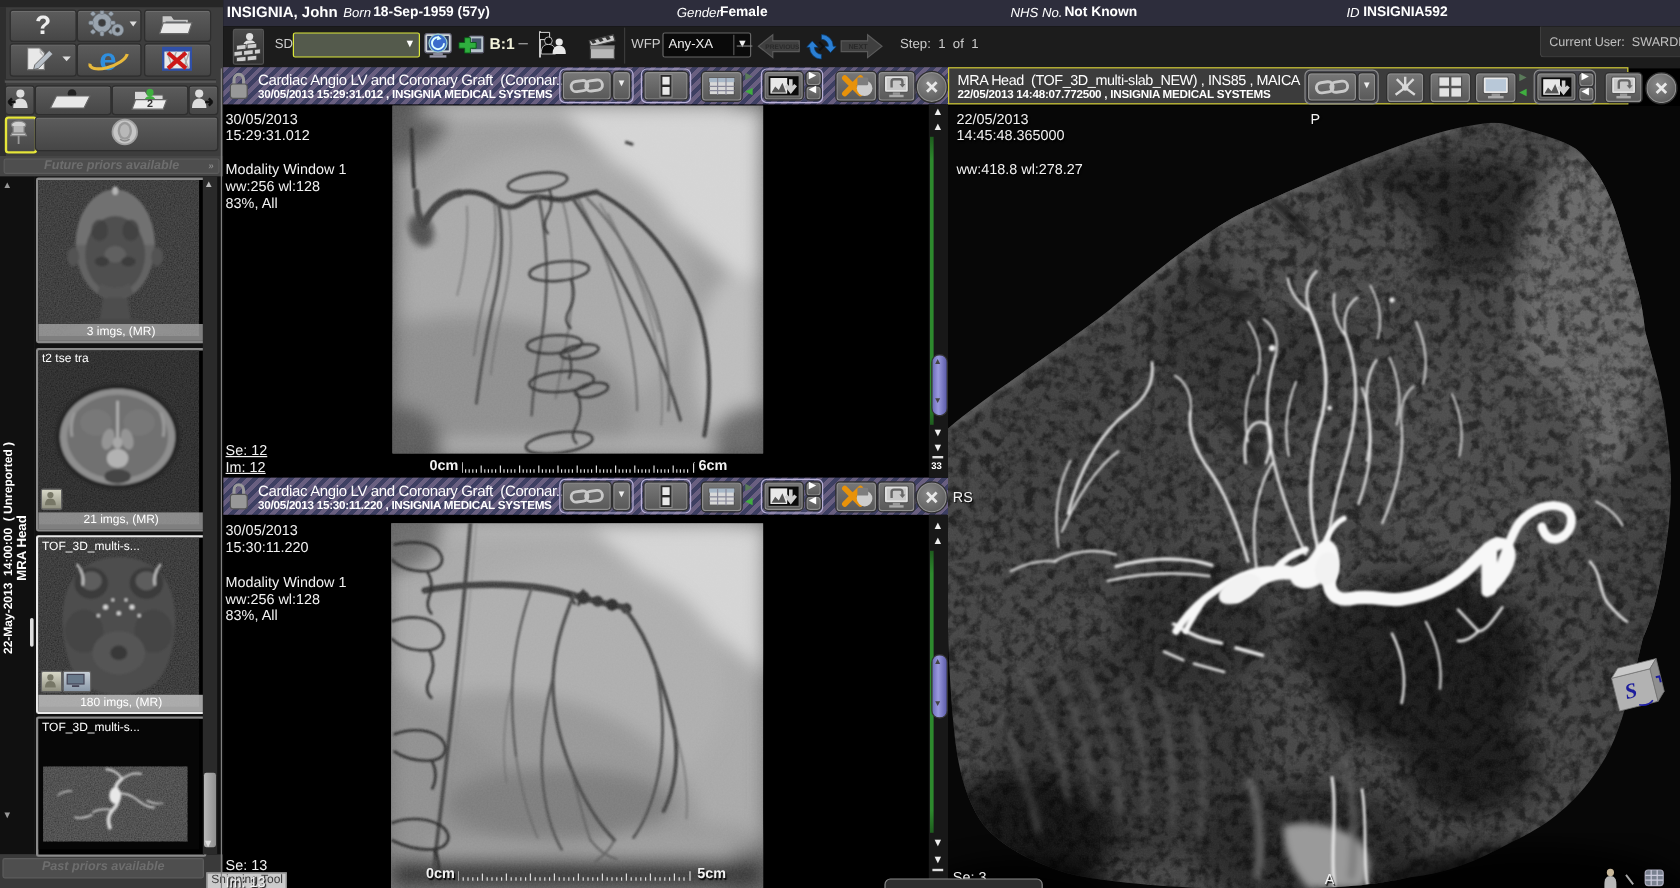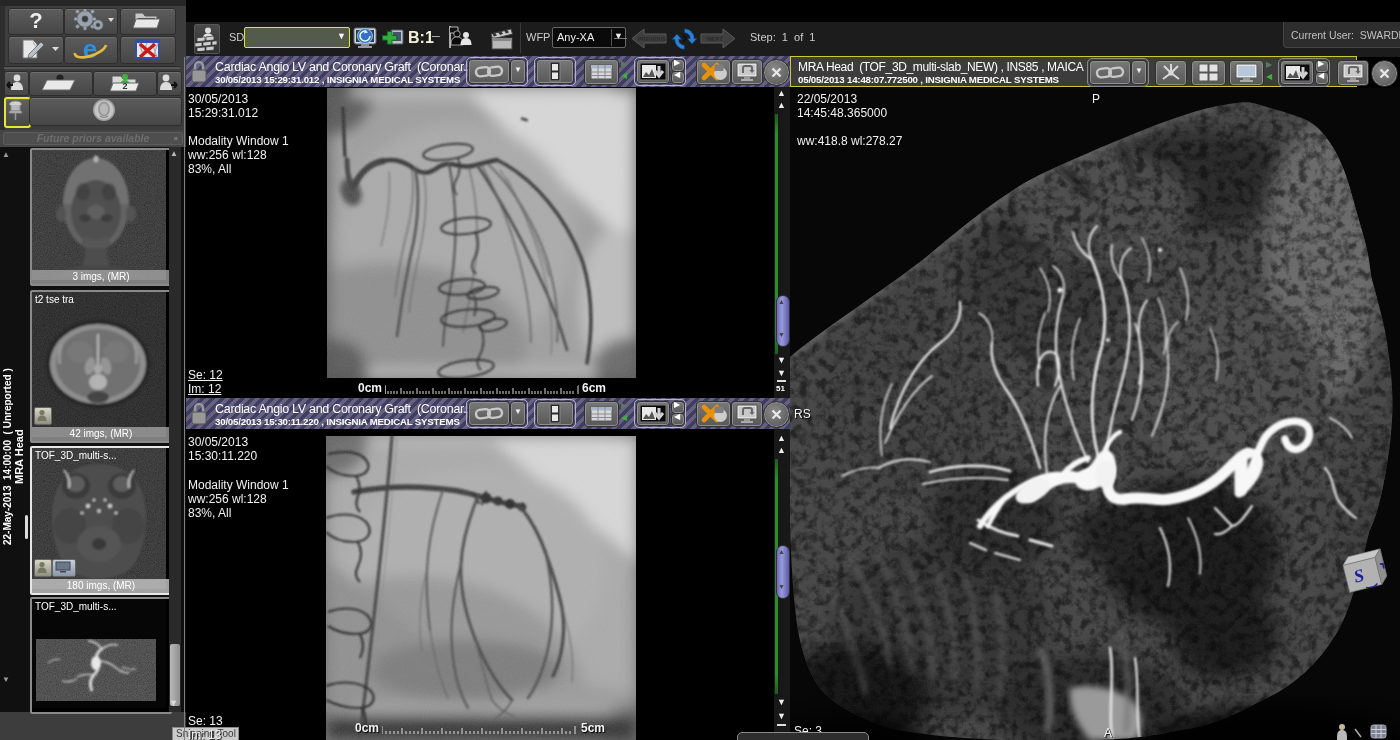--- a/index.html
+++ b/index.html
@@ -228,21 +228,21 @@
         <path d="M30,52 q-4,10 -2,20 M102,52 q4,10 2,20" stroke="#9a9a9a" stroke-width="2.5" fill="none"></path>
         </g>
       </svg>
       <div class="thumblbl">t2 tse tra</div>
       <div class="abs" style="left:2px;bottom:16px;width:16px;height:16px;background:linear-gradient(#d8d8c8,#909080);border:1px solid #666;border-radius:2px;">
         <svg width="14" height="14" viewBox="0 0 14 14">
               <circle cx="7" cy="4.5" r="2.6" fill="#776"></circle>
               <path d="M7,7.5 c-3.4,0 -4.5,2.4 -4.5,5.5 l9,0 c0,-3.1 -1.1,-5.5 -4.5,-5.5z" fill="#776"></path>
             </svg>
       </div>
-      <div class="thumbcap">42 imgs, (MR)</div>
+      <div class="thumbcap">21 imgs, (MR)</div>
     </div>
     
     <div class="thumb" style="top:299px;height:145px;border-color:#e8e8e8;">
       <svg width="134" height="141" viewBox="0 0 134 141">
         <rect width="134" height="141" fill="#101010"></rect>
         <rect width="134" height="141" fill="#262626" opacity=".5" filter="url(#grain)"></rect>
         <g filter="url(#b1)">
         <path d="M20,70 Q20,18 67,16 Q114,18 114,70 Q112,112 94,124 Q67,138 40,124 Q22,112 20,70z" fill="#4e4e4e"></path>
         <ellipse cx="44" cy="38" rx="14" ry="13" fill="#3a3a3a"></ellipse>
         <ellipse cx="90" cy="38" rx="14" ry="13" fill="#3a3a3a"></ellipse>
@@ -297,23 +297,37 @@
       <div class="thumblbl">TOF_3D_multi-s...</div>
     </div>
     
     <div class="abs" style="left:140px;top:0;width:12px;height:565px;background:#2a2a2a;">
       <div style="position:absolute;left:1px;top:2px;color:#bbb;font-size:8px;">▲</div>
       <div style="position:absolute;left:1px;top:497px;width:10px;height:62px;background:linear-gradient(90deg,#b8b8b8,#8f8f8f);border-radius:2px;"></div>
     </div>
     <div class="abs" style="left:140px;top:551px;width:12px;height:12px;color:#ddd;font-size:9px;">▼</div>
   </div>
 
+  <div class="priorbar" style="top:712px;height:28px;background:#3a3a3a;">
+    <div class="inner" style="left:2px;top:3px;right:16px;bottom:8px;line-height:13px;">Past priors available</div>
+  </div>
   <div class="abs" style="left:172px;top:727px;width:62px;height:13px;background:#cbcbcb;border:1px solid #888;color:#3a3a3a;font-size:10px;line-height:12px;padding-left:3px;z-index:5;overflow:hidden;">Snipping Tool</div>
 </div>
 
+<div class="abs" id="banner">
+  <b style="position:absolute;left:3px;top:3px;font-size:12.5px;">INSIGNIA, John</b>
+  <i style="position:absolute;left:100px;top:5px;font-size:11px;">Born</i>
+  <b style="position:absolute;left:125px;top:4px;font-size:11.5px;">18-Sep-1959 (57y)</b>
+  <i style="position:absolute;left:378px;top:5px;font-size:11px;">Gender</i>
+  <b style="position:absolute;left:414px;top:4px;font-size:11.5px;">Female</b>
+  <i style="position:absolute;left:656px;top:5px;font-size:11px;">NHS No.</i>
+  <b style="position:absolute;left:701px;top:4px;font-size:11.5px;">Not Known</b>
+  <i style="position:absolute;left:936px;top:5px;font-size:11px;">ID</i>
+  <b style="position:absolute;left:950px;top:4px;font-size:11.5px;">INSIGNIA592</b>
+</div>
 
 <div class="abs" id="toolbar">
   <div class="tbtn" style="left:8px;top:2px;width:24px;height:28px;">
     <svg width="22" height="26" viewBox="0 0 22 26">
       <circle cx="13" cy="5.5" r="3" fill="#e0e0e0"></circle>
           <path d="M13,8.5 c-4,0 -5.5,2.5 -5.5,6 l11,0 c0,-3.5 -1.5,-6 -5.5,-6z" fill="#e0e0e0"></path>
       <g fill="#cfcfcf" stroke="#333" stroke-width=".7" transform="skewY(-6)">
       <rect x="2" y="13" width="8" height="4"></rect>
             <rect x="11" y="13" width="8" height="4"></rect>
       <rect x="0" y="18" width="7" height="4"></rect>
@@ -339,21 +353,21 @@
           <rect x="6" y="21" width="14" height="2" fill="#99a"></rect>
     </svg>
   </div>
   <div class="abs" style="left:196px;top:4px;width:24px;height:25px;">
     <svg width="24" height="25" viewBox="0 0 24 25">
       <rect x="9" y="4" width="12" height="14" rx="1" fill="#b8c4cc" stroke="#556"></rect>
       <rect x="11" y="6" width="8" height="9" fill="#44546a"></rect>
       <path d="M3,8 l6,0 0,-5 6,0 0,5 6,0 0,6 -6,0 0,5 -6,0 0,-5 -6,0 z" fill="#2fae3f" stroke="#0a5a18" transform="translate(-2,3) scale(.8)"></path>
     </svg>
   </div>
-  <b style="position:absolute;left:222px;top:7px;color:#f2f2da;font-size:16px;">B:1</b>
+  <b style="position:absolute;left:222px;top:7px;color:#f2f2da;font-size:13px;">B:1</b>
   <span style="position:absolute;left:246px;top:5px;color:#aaa;font-size:14px;">–</span>
   <div class="abs" style="left:258px;top:2px;width:30px;height:28px;">
     <svg width="30" height="28" viewBox="0 0 30 28">
       <path d="M6,2 l0,22" stroke="#ddd" stroke-width="1.5"></path>
       <path d="M6,3 l8,0 0,6 -8,0" fill="#111" stroke="#ddd" stroke-width=".8"></path>
       <circle cx="13" cy="10" r="3.2" fill="#0a0a0a" stroke="#eee" stroke-width=".6"></circle>
       <path d="M13,13 c-4.5,0 -6,3 -6,8 l12,0 c0,-5 -1.5,-8 -6,-8z" fill="#0a0a0a" stroke="#eee" stroke-width=".6"></path>
       <circle cx="22" cy="11" r="3" fill="#e8e8e8"></circle>
       <path d="M22,14 c-4,0 -5.5,3 -5.5,7 l11,0 c0,-4 -1.5,-7 -5.5,-7z" fill="#e8e8e8"></path>
     </svg>
@@ -702,21 +716,21 @@
 <div class="abs vscroll" id="sc1" style="left:774px;top:87px;height:311px;">
   <div style="position:absolute;left:3px;top:1px;color:#eee;font-size:9px;">▲</div>
   <div style="position:absolute;left:3px;top:13px;color:#eee;font-size:9px;">▲</div>
   <div style="position:absolute;left:1px;top:27px;width:2.5px;height:240px;background:linear-gradient(#1e5c1e,#2d8a2d 8%,#2d8a2d 92%,#1e5c1e);"></div>
   <div style="position:absolute;left:2px;top:208px;width:12px;height:50px;border-radius:7px;background:linear-gradient(90deg,#6a6ab8,#9a9ade 40%,#5a5aa8);border:1px solid #333;"></div>
   <div style="position:absolute;left:4px;top:211px;color:#444;font-size:7px;">▲</div>
   <div style="position:absolute;left:4px;top:244px;color:#444;font-size:7px;">▼</div>
   <div style="position:absolute;left:3px;top:268px;color:#eee;font-size:9px;">▼</div>
   <div style="position:absolute;left:3px;top:281px;color:#eee;font-size:9px;">▼</div>
   <div style="position:absolute;left:3px;top:293px;width:9px;height:1.5px;background:#ddd;"></div>
-  <div style="position:absolute;left:2px;top:297px;color:#fff;font-size:8px;font-weight:bold;">51</div>
+  <div style="position:absolute;left:2px;top:297px;color:#fff;font-size:8px;font-weight:bold;">33</div>
 </div>
 <div class="abs vscroll" id="sc2" style="left:774px;top:429px;height:311px;">
   <div style="position:absolute;left:3px;top:4px;color:#eee;font-size:9px;">▲</div>
   <div style="position:absolute;left:3px;top:16px;color:#eee;font-size:9px;">▲</div>
   <div style="position:absolute;left:1px;top:30px;width:2.5px;height:235px;background:linear-gradient(#1e5c1e,#2d8a2d 8%,#2d8a2d 92%,#1e5c1e);"></div>
   <div style="position:absolute;left:2px;top:116px;width:12px;height:52px;border-radius:7px;background:linear-gradient(90deg,#6a6ab8,#9a9ade 40%,#5a5aa8);border:1px solid #333;"></div>
   <div style="position:absolute;left:4px;top:119px;color:#444;font-size:7px;">▲</div>
   <div style="position:absolute;left:4px;top:154px;color:#444;font-size:7px;">▼</div>
   <div style="position:absolute;left:3px;top:268px;color:#eee;font-size:9px;">▼</div>
   <div style="position:absolute;left:3px;top:282px;color:#eee;font-size:9px;">▼</div>
@@ -883,21 +897,21 @@
     <path d="M20,6 l6,8" stroke="#aaa" stroke-width="1.6"></path>
     <rect x="36" y="2" width="15" height="13" rx="2.5" fill="#7a8290" stroke="#aab"></rect>
     <path d="M41,2 l0,13 M46,2 l0,13 M36,6.5 l15,0 M36,10.5 l15,0" stroke="#ccd" stroke-width="1"></path>
   </svg>
 </div>
 <div class="abs ovl" style="left:188px;top:728px;z-index:6;">Im: 13</div>
 
 <div class="abs" style="left:737px;top:732px;width:130px;height:12px;background:#2e2e2e;border:1px solid #8a8a8a;border-radius:5px;z-index:9;"></div>
 <div class="abs" id="vp3h" style="left:790px;top:56px;width:567px;height:31px;background:#3c3c3c;border:1px solid #cfc832;box-sizing:border-box;">
   <div class="t1" style="position:absolute;left:7px;top:3px;color:#fff;font-size:12px;letter-spacing:-0.35px;white-space:nowrap;">MRA Head&nbsp; (TOF_3D_multi-slab_NEW) , INS85 , MAICA</div>
-  <div class="t2" style="position:absolute;left:7px;top:17px;color:#fff;font-size:9.7px;font-weight:bold;letter-spacing:-0.2px;white-space:nowrap;">05/05/2013 14:48:07.772500 , INSIGNIA MEDICAL SYSTEMS</div>
+  <div class="t2" style="position:absolute;left:7px;top:17px;color:#fff;font-size:9.7px;font-weight:bold;letter-spacing:-0.2px;white-space:nowrap;">22/05/2013 14:48:07.772500 , INSIGNIA MEDICAL SYSTEMS</div>
   <div class="hgrp" style="left:296px;top:1px;width:60px;height:27px;border-color:#8a8a8a;">
     <div class="hbtn" style="left:1px;top:1px;width:40px;height:23px;">
       <svg width="40" height="23" viewBox="0 0 40 23">
             <g fill="none" stroke="#c8c8c8" stroke-width="2.4">
               <rect x="7" y="7.5" width="14" height="8.5" rx="4.2" transform="rotate(-8 14 12)"></rect>
               <rect x="19" y="7" width="14" height="8.5" rx="4.2" transform="rotate(-8 26 11)"></rect>
             </g>
           </svg>
     </div>
     <div class="hbtn" style="left:43px;top:1px;width:14px;height:23px;">

